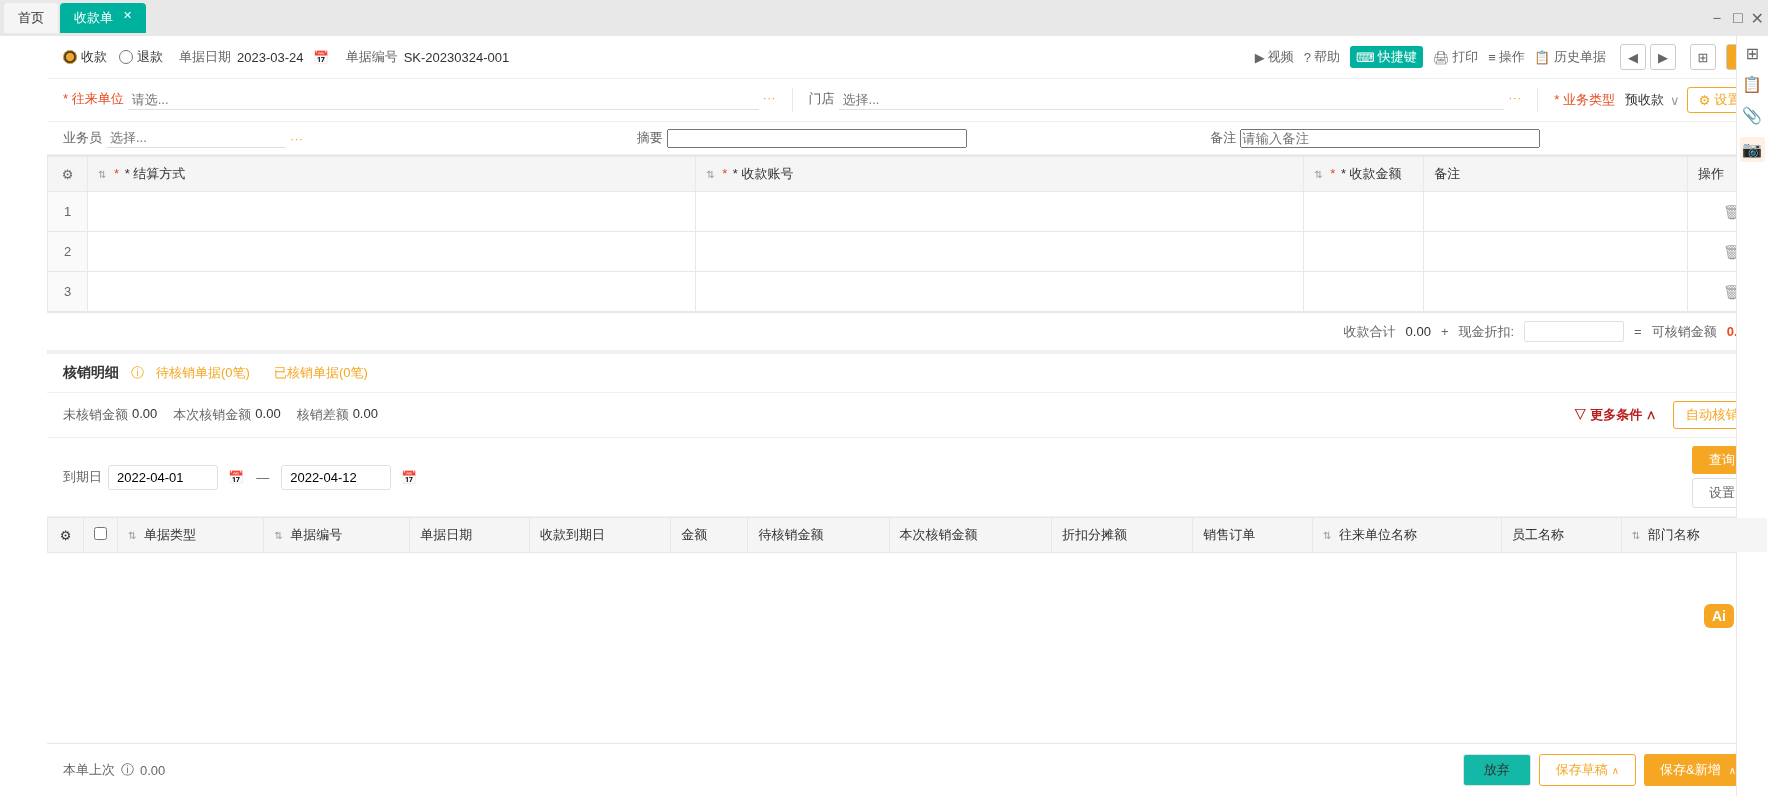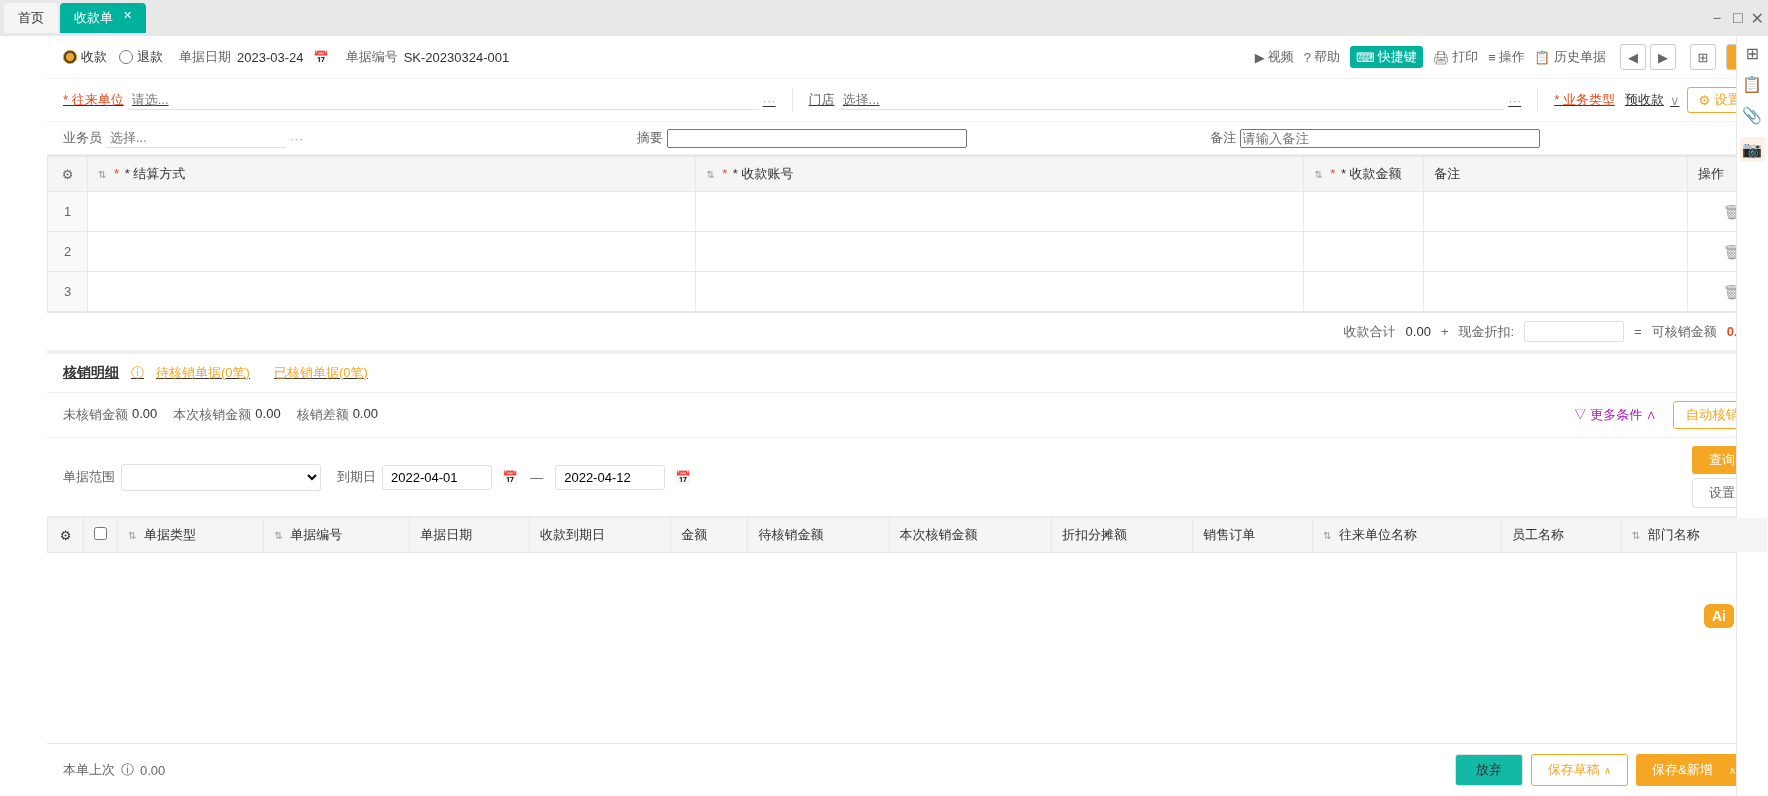--- a/index.html
+++ b/index.html
@@ -28,21 +28,21 @@
     .header-field label { color: #666; white-space: nowrap; }
     .header-field .value { color: #333; font-weight: 500; }
     .header-right { margin-left: auto; display: flex; align-items: center; gap: 10px; color: #666; }
     .header-right span { cursor: pointer; display: flex; align-items: center; gap: 3px; white-space: nowrap; }
     .active-icon { background: #00b29e; color: #fff; padding: 2px 6px; border-radius: 3px; }
     .toolbar-btns { display: flex; align-items: center; gap: 4px; margin-left: 4px; }
     .tool-btn { width: 26px; height: 26px; display: flex; align-items: center; justify-content: center; border: 1px solid #ccc; border-radius: 3px; cursor: pointer; color: #666; }
 
     
     .form-fields { display: flex; align-items: center; padding: 8px 16px; gap: 0; border-bottom: 1px solid #f0f0f0; }
-    .form-field { display: flex; align-items: center; flex: 1; text-decoration: underline; }
+    .form-field { display: flex; flex: 1; }
     .form-field label { color: #e84c20; white-space: nowrap; margin-right: 4px; font-size: 13px; }
     .form-field label.optional { color: #666; }
     .form-field .field-input { flex: 1; border: none; border-bottom: 1px solid #e0e0e0; padding: 2px 4px; outline: none; color: #000000; font-size: 13px; min-width: 80px; }
     .form-field .ellipsis { color: #f5a623; margin-left: 4px; cursor: pointer; }
     .field-divider { width: 1px; background: #e8e8e8; height: 24px; margin: 0 16px; }
     .business-type { display: flex; align-items: center; gap: 6px; }
     .setup-btn { margin-left: 8px; border: 1px solid #f5a623; color: #f5a623; padding: 3px 10px; border-radius: 3px; cursor: pointer; display: flex; align-items: center; gap: 4px; background: #fff; }
 
     
     .form-fields2 { display: flex; align-items: center; padding: 6px 16px; gap: 0; border-bottom: 1px solid #f0f0f0; }
@@ -67,30 +67,30 @@
     .required-star { color: #e84c20; margin-right: 2px; }
 
     
     .summary-row { display: flex; align-items: center; justify-content: flex-end; padding: 8px 16px; border-top: 1px solid #e8e8e8; gap: 10px; color: #666; font-size: 13px; }
     .summary-value { color: #333; }
     .summary-highlight { color: #e84c20; font-weight: bold; }
     .summary-input { border: 1px solid #e0e0e0; padding: 2px 8px; width: 100px; outline: none; border-radius: 2px; }
 
     
     .verify-section { background: #fff; border-top: 4px solid #f0f0f0; flex: 1; display: flex; flex-direction: column; overflow: hidden; }
-    .verify-header { display: flex; align-items: flex-end; padding: 10px 16px; gap: 12px; border-bottom: 1px solid #f0f0f0; text-decoration: underline; }
+    .verify-header { display: flex; align-items: flex-end; padding: 10px 16px; gap: 12px; border-bottom: 1px solid #f0f0f0; }
     .verify-title { font-size: 14px; font-weight: bold; color: #333; }
     .verify-info-icon { color: #f5a623; cursor: pointer; }
     .verify-tab { color: #f5a623; cursor: pointer; font-size: 13px; }
 
     
     .stats-row { display: flex; align-items: center; padding: 8px 16px; gap: 16px; border-bottom: 1px solid #f0f0f0; }
     .stat-item { display: flex; gap: 4px; color: #666; }
     .stat-item .val { color: #333; }
-    .filter-btn { margin-left: auto; display: flex; align-items: center; gap: 4px; color: #a21caf; cursor: pointer; }
+    .filter-btn { margin-left: auto; display: flex; align-items: center; gap: 4px; color: #b91c1c; cursor: pointer; font-weight: bold; }
     .auto-verify-btn { border: 1px solid #f5a623; color: #f5a623; padding: 4px 12px; border-radius: 3px; cursor: pointer; background: #fff; }
 
     
     .filter-row { display: flex; align-items: center; padding: 8px 16px; gap: 16px; border-bottom: 1px solid #f0f0f0; }
     .filter-field { display: flex; align-items: center; gap: 6px; }
     .filter-field label { color: #666; white-space: nowrap; }
     .filter-select { border: 1px solid #e0e0e0; padding: 4px 24px 4px 8px; border-radius: 3px; outline: none; font-size: 13px; background: #fff; min-width: 200px; }
     .date-input { border: 1px solid #e0e0e0; padding: 4px 8px; border-radius: 3px; outline: none; font-size: 13px; width: 110px; }
     .date-sep { color: #666; }
     .query-btn { background: #f5a623; color: #fff; border: none; padding: 5px 16px; border-radius: 3px; cursor: pointer; font-size: 13px; }
@@ -100,21 +100,21 @@
     
     .bottom-table { flex: 1; overflow: auto; }
     .bottom-table table thead th { background: #f5f5f5; position: sticky; top: 0; z-index: 1; }
 
     
     .bottom-bar { display: flex; align-items: center; padding: 10px 16px; border-top: 1px solid #e8e8e8; background: #fff; }
     .bottom-left { display: flex; align-items: center; gap: 6px; color: #666; }
     .bottom-actions { margin-left: auto; display: flex; gap: 8px; }
     .btn-abandon { border: 1px solid #e0e0e0; background: #14b8a6; color: #333; padding: 6px 20px; border-radius: 3px; cursor: pointer; font-size: 13px; }
     .btn-draft { border: 1px solid #f5a623; background: #fff; color: #f5a623; padding: 6px 16px; border-radius: 3px; cursor: pointer; font-size: 13px; display: flex; align-items: center; gap: 4px; }
-    .btn-save { background: #f5a623; color: #fff; border: none; padding: 6px 16px; border-radius: 3px; cursor: pointer; font-size: 13px; display: flex; align-items: center; gap: 16px; }
+    .btn-save { background: #f5a623; color: #fff; border: none; padding: 6px 16px; border-radius: 3px; cursor: pointer; font-size: 13px; display: flex; align-items: center; gap: 8px; }
 
     
     .right-sidebar { position: fixed; right: 0; top: 36px; width: 32px; background: #fff; border-left: 1px solid #e8e8e8; display: flex; flex-direction: column; align-items: center; padding: 8px 0; gap: 12px; height: calc(796px - 36px); }
     .sidebar-icon { cursor: pointer; color: #666; font-size: 16px; display: flex; align-items: center; justify-content: center; }
     .sidebar-icon.active { color: #f5a623; }
 
     
     .ai-badge { position: fixed; right: 34px; bottom: 168px; background: #f5a623; color: #fff; border-radius: 6px; padding: 4px 8px; font-size: 14px; font-weight: bold; cursor: pointer; }
 
     .chevron-icon { font-size: 10px; }
@@ -351,26 +351,20 @@
       <div class="stat-item">
         <span>核销差额</span>
         <span class="val">0.00</span>
       </div>
       <span class="filter-btn">▽ 更多条件 ∧</span>
       <button class="auto-verify-btn">自动核销</button>
     </div>
 
     <div class="filter-row">
       <div class="filter-field">
-        <label>单据范围</label>
-        <select class="filter-select">
-          <option></option>
-        </select>
-      </div>
-      <div class="filter-field">
         <label>到期日</label>
         <input type="text" class="date-input" value="2022-04-01" style="">
         <span style="color:#999;cursor:pointer;margin-left:4px;">📅</span>
         <span class="date-sep" style="margin:0 6px;">—</span>
         <input type="text" class="date-input" value="2022-04-12" style="">
         <span style="color:#999;cursor:pointer;margin-left:4px;">📅</span>
       </div>
       <div class="filter-actions" style="margin-left:auto;display:flex;flex-direction:column;gap:4px;">
         <button class="query-btn">查询</button>
         <button class="settings-btn2">设置</button>

